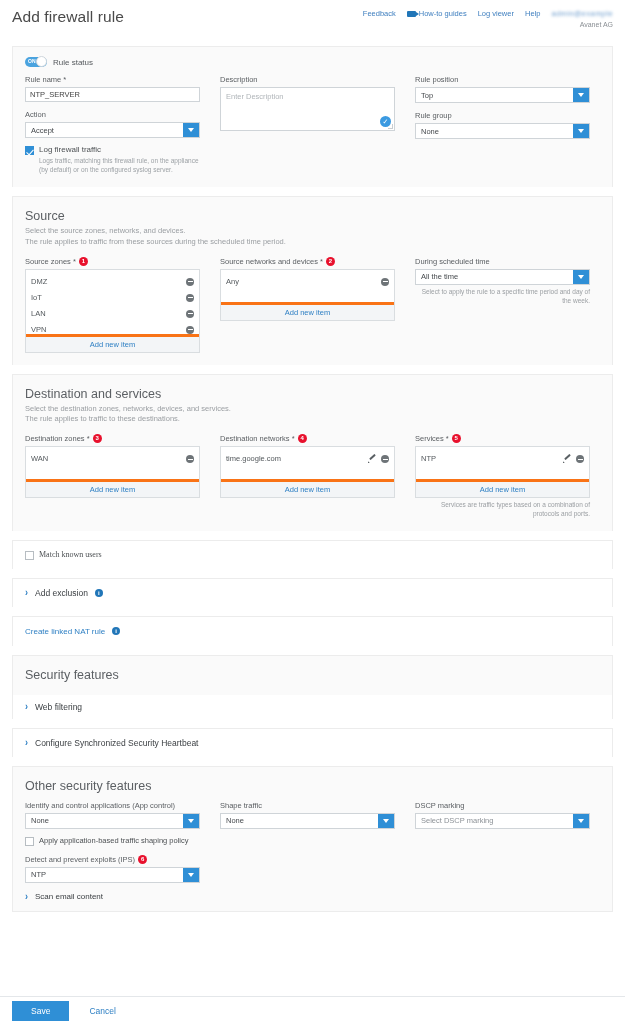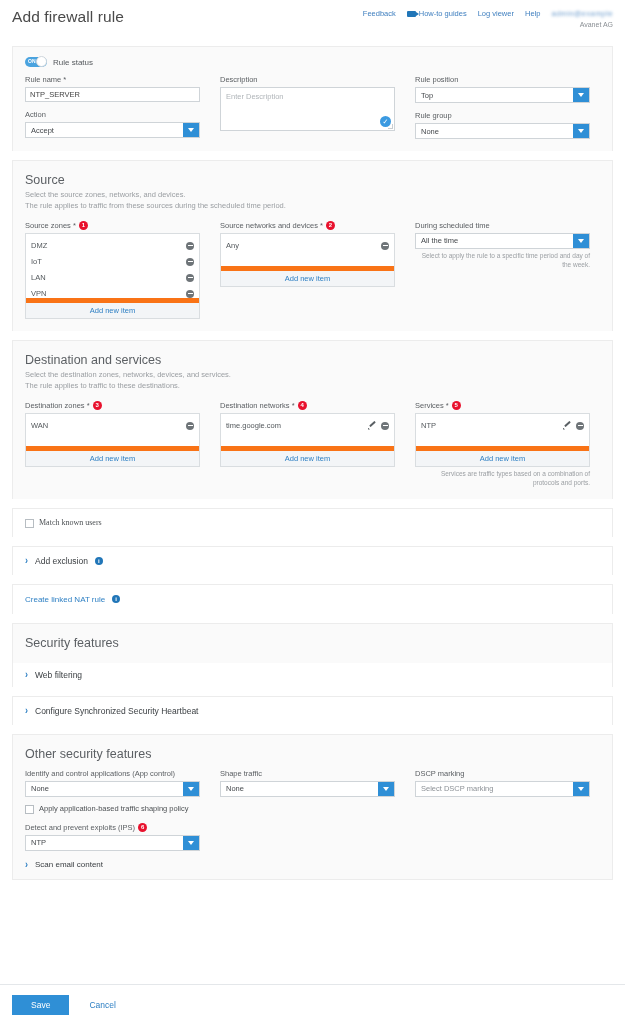--- a/index.html
+++ b/index.html
@@ -147,40 +147,40 @@
   .pencil { width:8px;height:8px; position:relative; flex:0 0 8px;}
   .pencil::before{
     content:""; position:absolute; left:1px; top:1px; width:7px;height:2px;
     background:#5a6064; transform:rotate(-42deg); border-radius:.5px;
   }
   .pencil::after{
     content:""; position:absolute; left:0px; bottom:0px; width:2px;height:2px;
     background:#5a6064; clip-path: polygon(0 100%, 100% 100%, 0 0);
   }
   .addnew {
-    background:#f3f5f7; border-top:5px solid #f97316;
+    background:#f3f5f7; border-top:3px solid #f97316;
     text-align:center; font-size:7.5px; color:#2f80c4; padding:3px 0;
   }
   .filler { height: 16px; }
 
   
   .collapse-row { display:flex; align-items:center; gap:7px; font-size:8.5px; color:#3c4044; }
   .chev {
     color:#2f80c4; font-size:9px; line-height:1; font-weight:bold; transform: scaleY(1.25);
   }
   .info {
     width:8px;height:8px;border-radius:50%;background:#2176b8;color:#fff;
     font-size:6px;line-height:8px;text-align:center;font-weight:bold; font-style:normal;
     display:inline-block;
   }
   .link-blue { color:#2f80c4; font-size:8px; }
 
   
   .footer {
-    position:absolute; left:0; right:0; bottom:0; height:40px;
+    position:absolute; left:0; right:0; bottom:0; height:28px;
     border-top:1px solid #e4e7ea; background:#fff;
     display:flex; align-items:center; gap:14px; padding-left:12px;
   }
   .btn-save {
     background:#2f8fd6; color:#fff; font-size:8.5px;
     padding:5px 19px; border:none; cursor:pointer;
   }
   .btn-cancel { color:#2f80c4; font-size:8.5px; background:none; border:none; cursor:pointer; }
 </style>
 </head>
@@ -223,20 +223,27 @@
           <div class="inp">NTP_SERVER</div>
 
           <span class="lbl" style="margin-top:8px;">Action</span>
           <div class="select">
             <span class="val">Accept</span>
             <span class="arrow">
                 <i></i>
               </span>
           </div>
 
+          <div class="cbrow">
+            <span class="cb checked"></span>
+            <div>
+              <div class="cb-lbl">Log firewall traffic</div>
+              <div class="cb-sub">Logs traffic, matching this firewall rule, on the appliance (by default) or on the configured syslog server.</div>
+            </div>
+          </div>
         </div>
 
         <div class="col">
           <span class="lbl">Description</span>
           <div class="ta">
             <span>Enter Description</span>
             <span class="ok">✓</span>
             <span class="grip"></span>
           </div>
         </div>

